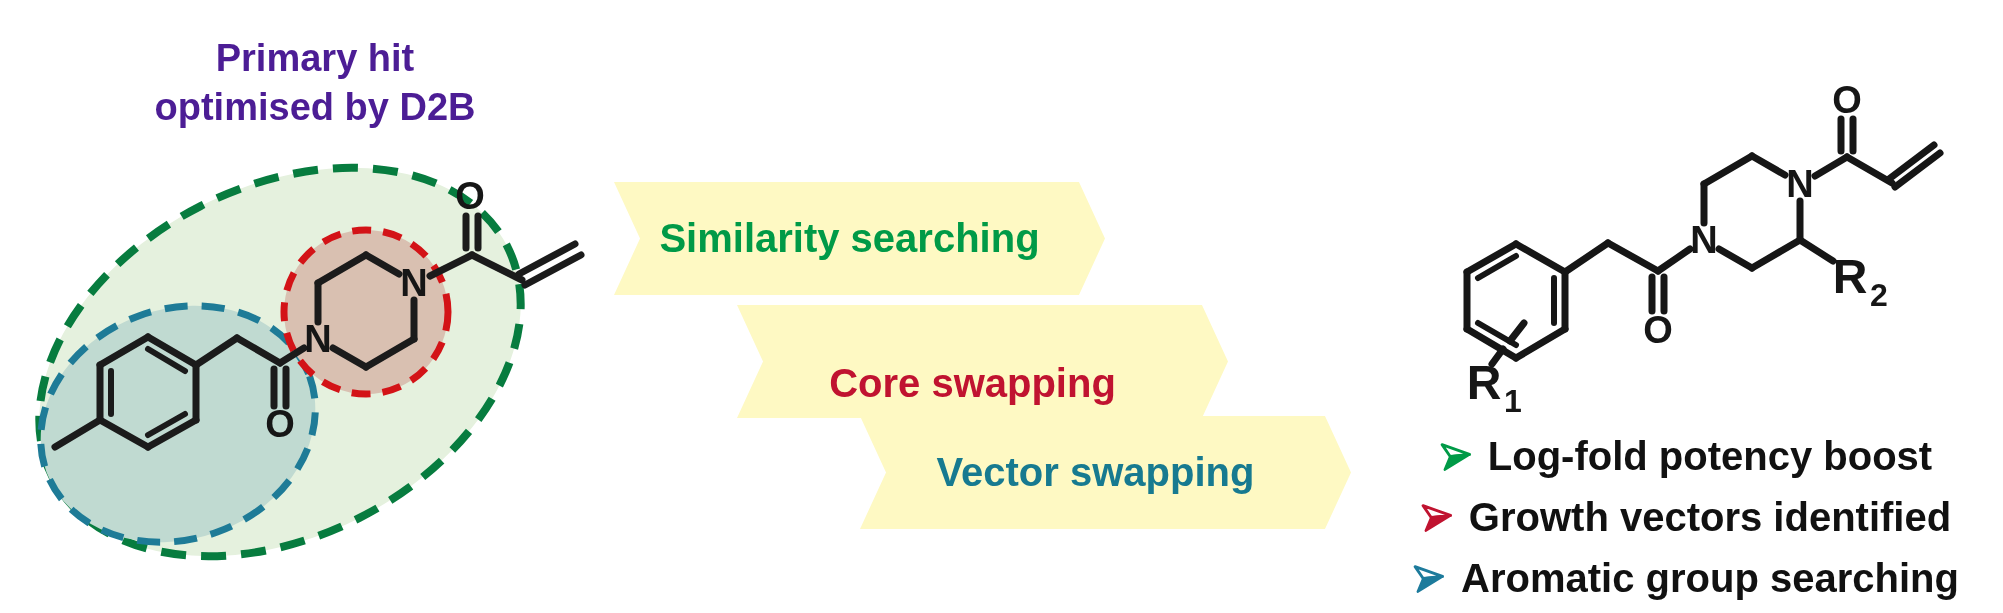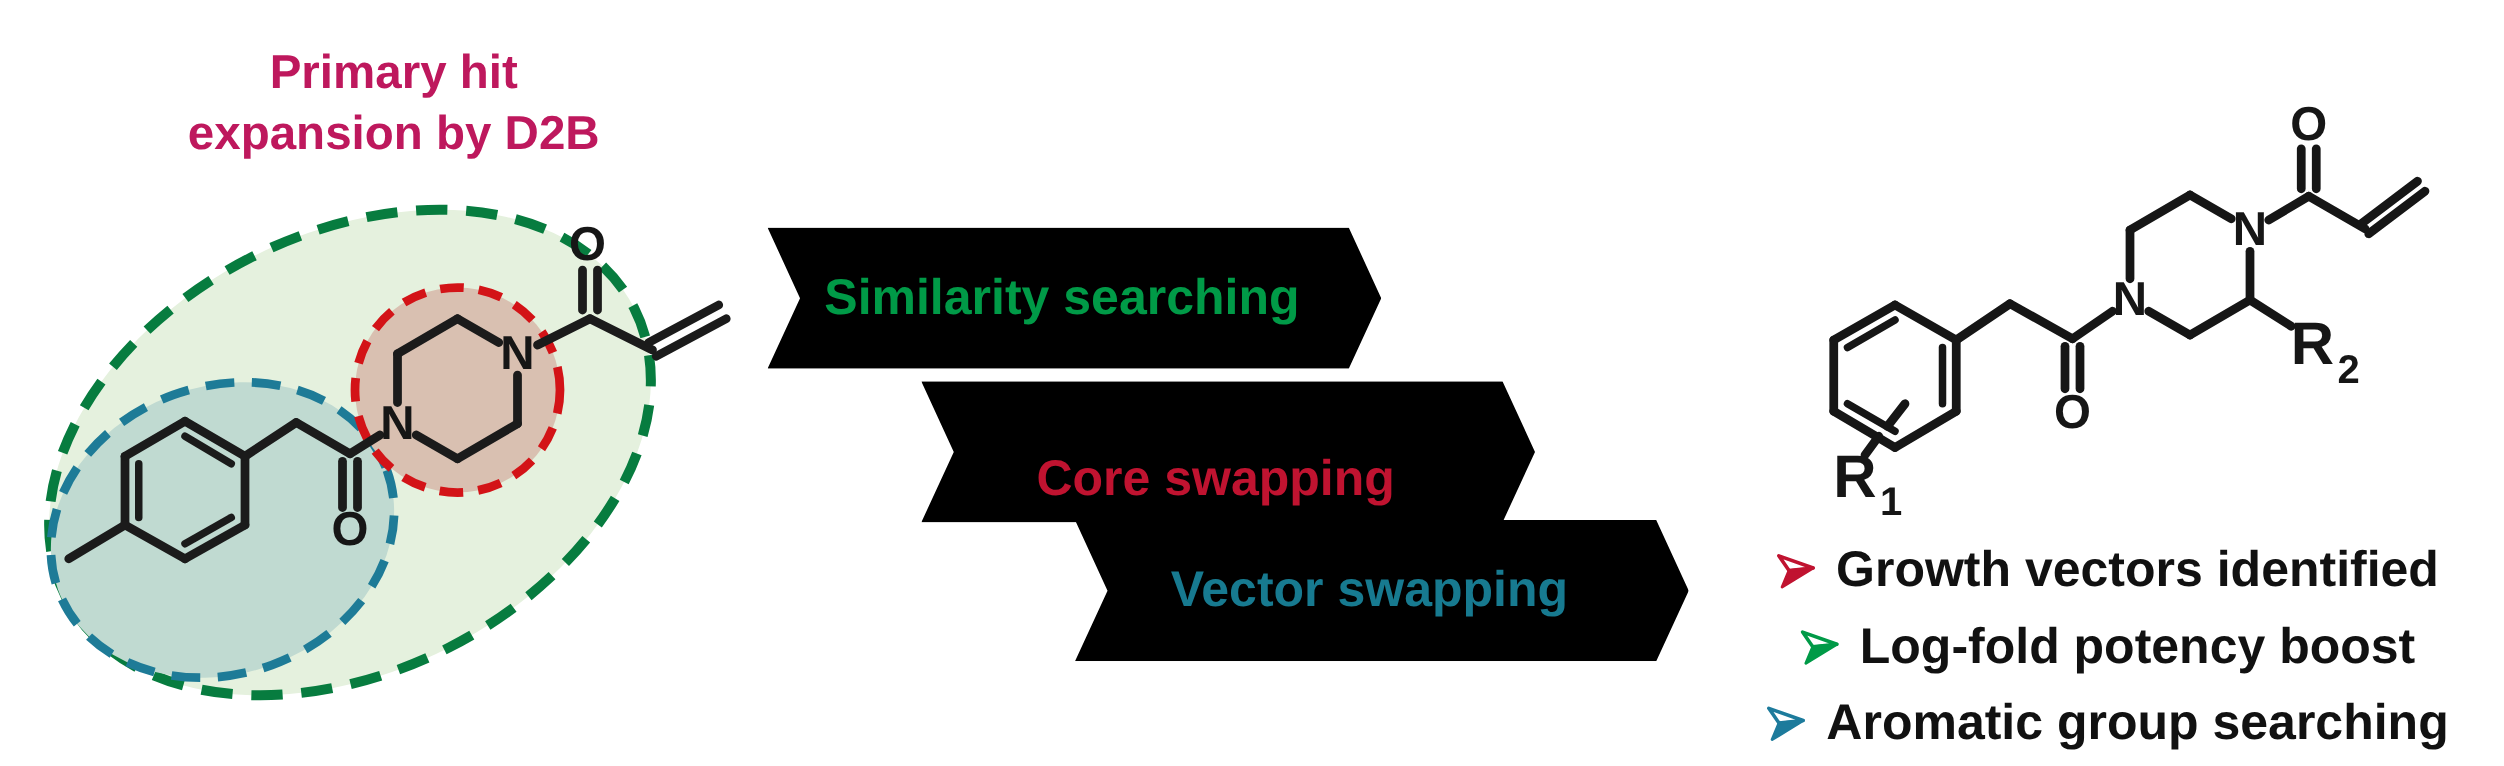--- a/index.html
+++ b/index.html
@@ -7,25 +7,25 @@
     position:relative;
     width:2003px;height:613px;
     background:#ffffff;
     font-family:"Liberation Sans","DejaVu Sans",sans-serif;
     overflow:hidden;
   }
   .mol-layer{position:absolute;left:0;top:0;width:2003px;height:613px;}
   .figure-title{
     position:absolute;left:105px;top:34px;width:420px;
     text-align:center;font-size:38px;font-weight:bold;line-height:49px;
-    color:#be185d;letter-spacing:0px;
+    color:#4c1d95;letter-spacing:0px;
   }
   .banner{
     position:absolute;width:491px;height:113px;
-    background:#000000;
+    background:#fef9c3;
     clip-path:polygon(0 0,94.7% 0,100% 50%,94.7% 100%,0 100%,5.3% 50%);
     display:flex;align-items:center;justify-content:center;
     font-size:40px;font-weight:bold;
   }
   .banner span{padding-right:20px;}
   .banner-1{left:614px;top:182px;}
   .banner-2{left:737px;top:305px;}
   .banner-3{left:860px;top:416px;}
   .outcomes{
     position:absolute;left:1388px;top:426px;width:596px;
@@ -156,50 +156,50 @@
       <text x="1847" y="100" dominant-baseline="central">O</text>
       <text x="1484" y="382" font-size="48" dominant-baseline="central">R</text>
       <text x="1513" y="401" font-size="32" dominant-baseline="central">1</text>
       <text x="1850" y="276" font-size="48" dominant-baseline="central">R</text>
       <text x="1879" y="295" font-size="32" dominant-baseline="central">2</text>
     </g>
   </svg>
 
   <div class="figure-title">
     <div>Primary hit</div>
-    <div>expansion by D2B</div>
+    <div>optimised by D2B</div>
   </div>
 
   <div class="banner banner-1">
     <span style="color: rgb(0, 154, 71);">Similarity searching</span>
   </div>
   <div class="banner banner-2">
     <span style="color: rgb(192, 19, 48); margin-top: 44px;">Core swapping</span>
   </div>
   <div class="banner banner-3">
     <span style="color: rgb(23, 122, 144);">Vector swapping</span>
   </div>
 
   <div class="outcomes">
+    <div class="outcome-row">
+      <svg class="outcome-marker" viewBox="0 0 28 28">
+        <polygon points="3,2 26,13 9,13" fill="#ffffff" stroke-width="2.5" stroke-linejoin="round" stroke="#009a47"></polygon>
+        <polygon points="9,13 26,13 3,24" stroke-width="2" stroke-linejoin="round" fill="#009a47" stroke="#009a47"></polygon>
+      </svg>
+      <span>Log-fold potency boost</span>
+    </div>
     <div class="outcome-row">
       <svg class="outcome-marker" viewBox="0 0 28 28">
         <polygon points="3,2 26,13 9,13" fill="#ffffff" stroke-width="2.5" stroke-linejoin="round" stroke="#c01330"></polygon>
         <polygon points="9,13 26,13 3,24" stroke-width="2" stroke-linejoin="round" fill="#c01330" stroke="#c01330"></polygon>
       </svg>
       <span>Growth vectors identified</span>
     </div>
     <div class="outcome-row">
       <svg class="outcome-marker" viewBox="0 0 28 28">
-        <polygon points="3,2 26,13 9,13" fill="#ffffff" stroke-width="2.5" stroke-linejoin="round" stroke="#009a47"></polygon>
-        <polygon points="9,13 26,13 3,24" stroke-width="2" stroke-linejoin="round" fill="#009a47" stroke="#009a47"></polygon>
-      </svg>
-      <span>Log-fold potency boost</span>
-    </div>
-    <div class="outcome-row">
-      <svg class="outcome-marker" viewBox="0 0 28 28">
         <polygon points="3,2 26,13 9,13" fill="#ffffff" stroke-width="2.5" stroke-linejoin="round" stroke="#1d7b9c"></polygon>
         <polygon points="9,13 26,13 3,24" stroke-width="2" stroke-linejoin="round" fill="#1d7b9c" stroke="#1d7b9c"></polygon>
       </svg>
       <span>Aromatic group searching</span>
     </div>
   </div>
 
 </div>
 
 </body></html>

